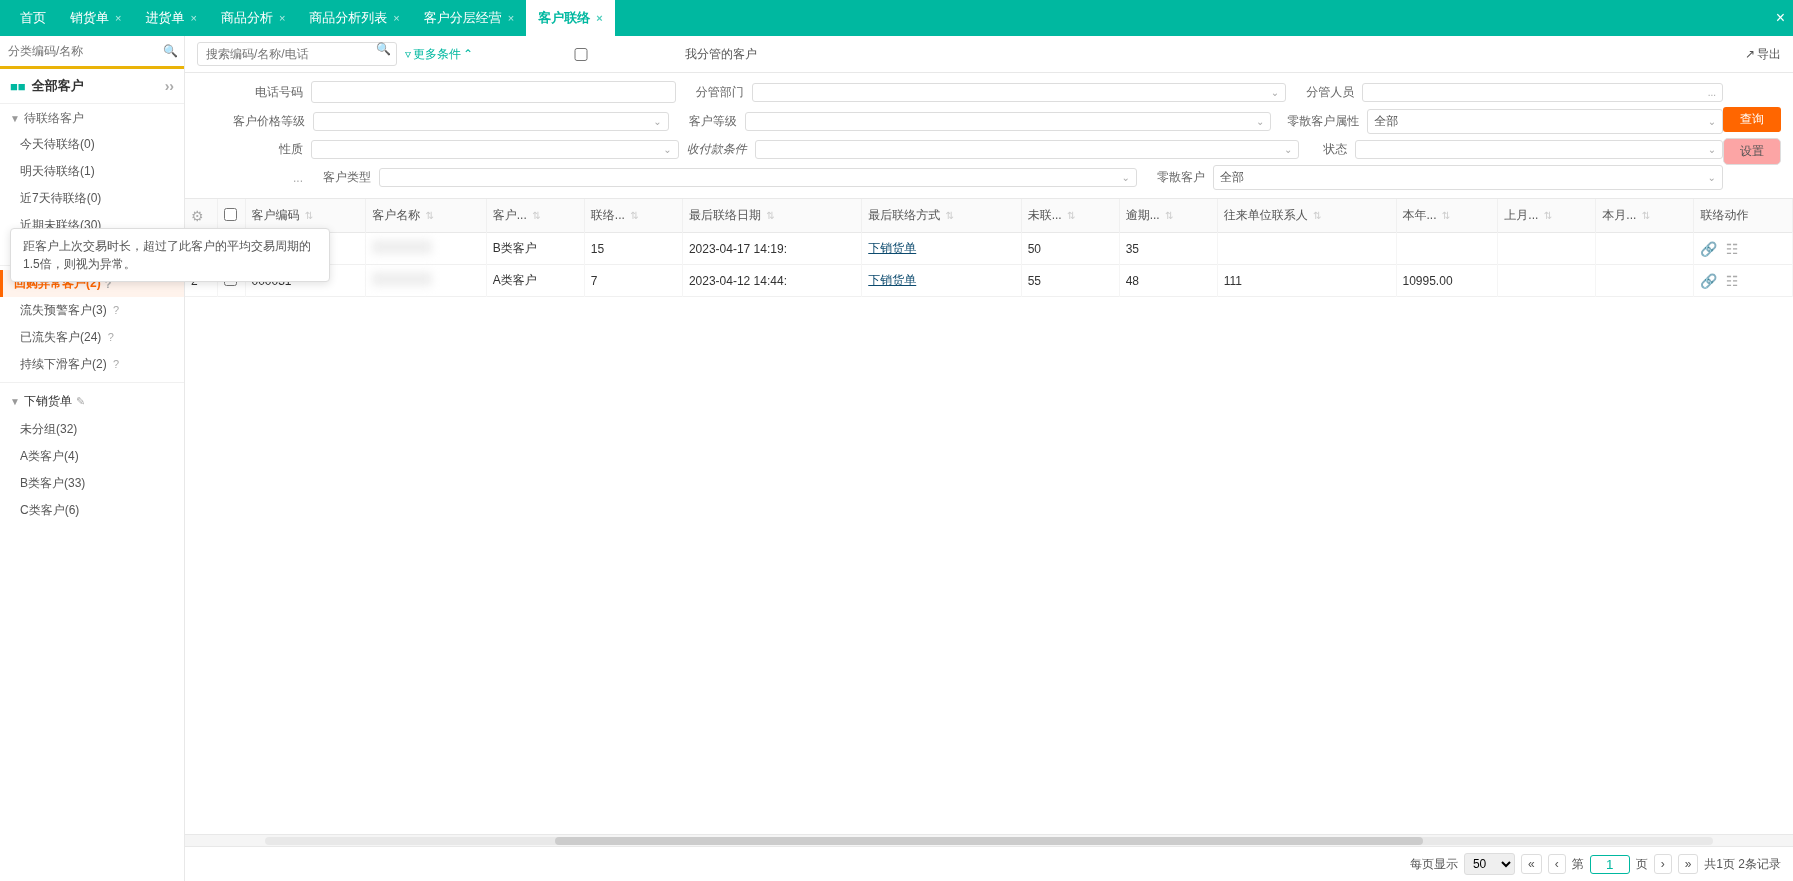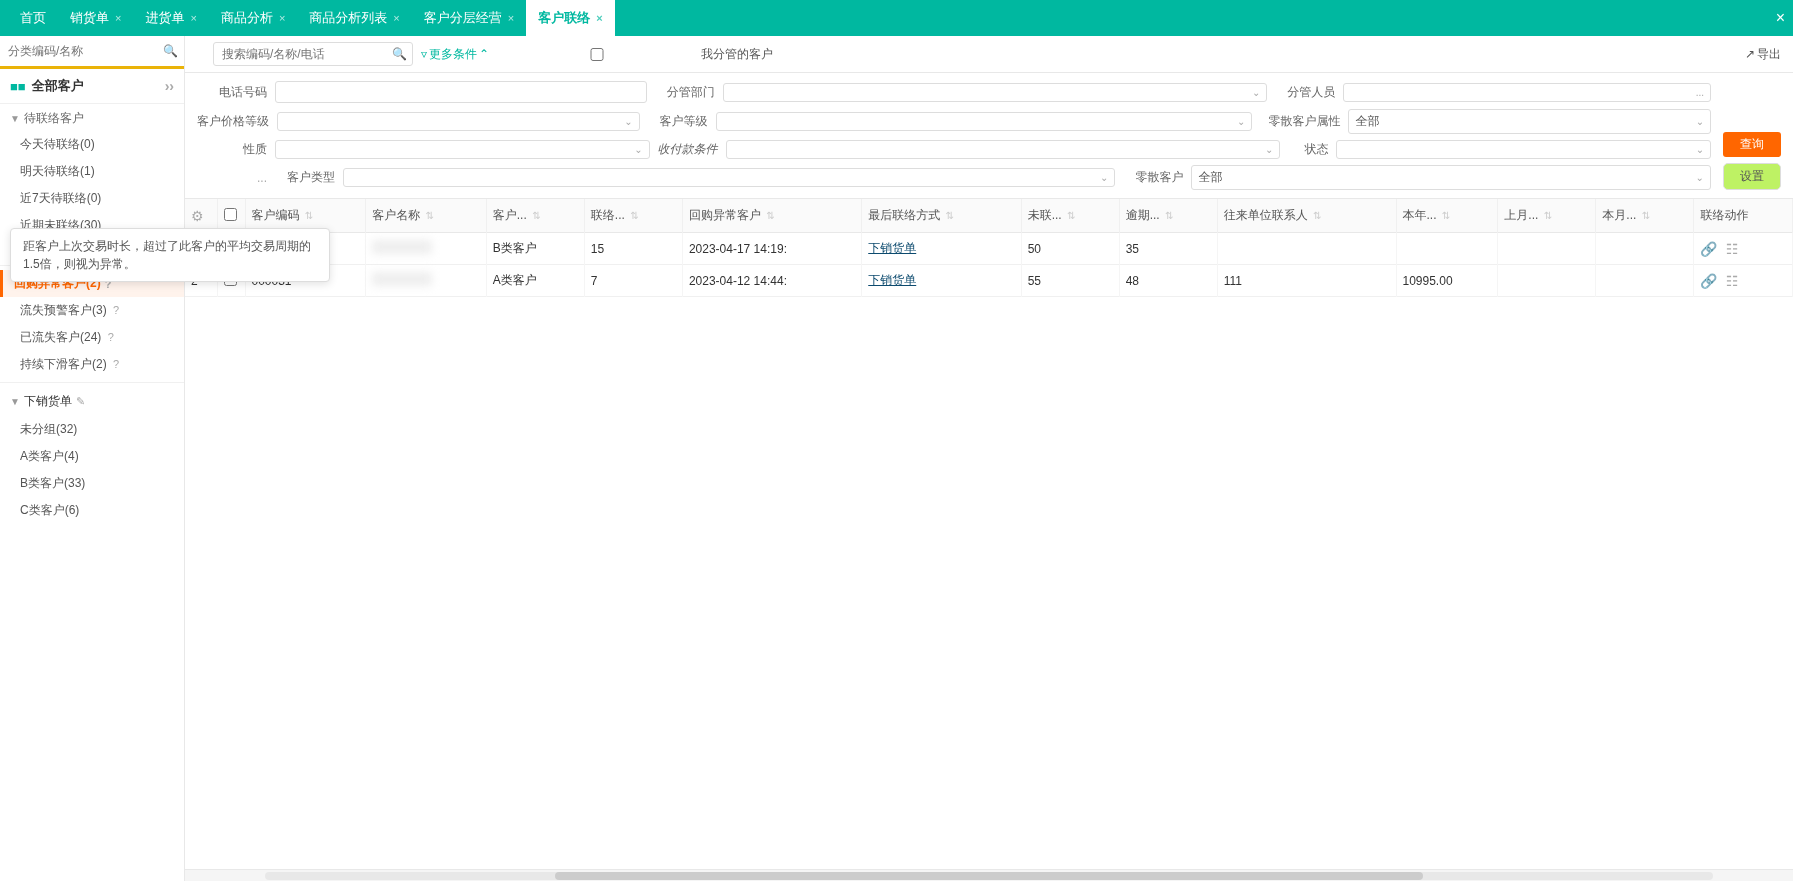--- a/index.html
+++ b/index.html
@@ -224,21 +224,21 @@
     .btn-query {
       background: #ff6600;
       color: #fff;
       border: none;
       border-radius: 3px;
       padding: 4px 16px;
       cursor: pointer;
       font-size: 12px;
     }
     .btn-settings {
-      background: #bef264;
+      background: #fca5a5;
       color: #555;
       border: 1px solid #ddd;
       border-radius: 5px;
       padding: 4px 16px;
       cursor: pointer;
       font-size: 12px;
     }
 
     
     .table-container {
@@ -487,41 +487,41 @@
       <span>B类客户(33)</span>
     </div>
     <div class="sidebar-item">
       <span>C类客户(6)</span>
     </div>
   </div>
 
   <div class="content-area">
 
     <div class="filter-bar">
-      <div style="position:relative;display:flex;align-items:center;margin-left:16px;">
+      <div style="position:relative;display:flex;align-items:flex-start;">
         <input type="text" class="filter-input" style="width: 200px; padding-right: 28px;" placeholder="搜索编码/名称/电话">
         <span style="position:absolute;right:6px;color:#aaa;cursor:pointer;">🔍</span>
       </div>
       <div class="more-conditions">
         <span>▿</span>
         <span>更多条件</span>
         <span>⌃</span>
       </div>
       <div class="my-customers">
         <input type="checkbox" style="">
         <span>我分管的客户</span>
       </div>
       <div class="export-btn">
         <span>↗</span>
         <span>导出</span>
       </div>
     </div>
 
     <div class="advanced-filter">
-      <div style="display:flex; gap:12px; align-items:flex-end;">
+      <div style="display:flex; align-items:center;margin-left:36px;">
         <div style="flex:1;">
 
           <div class="filter-row">
             <span class="filter-label">电话号码</span>
             <input type="text" class="filter-input" style="flex: 1 1 0%;">
             <span class="filter-label" style="min-width:60px;">分管部门</span>
             <div class="filter-select" style="flex:1.5;">
               <span></span>
               <span class="chevron">⌄</span>
             </div>
@@ -603,21 +603,21 @@
             </th>
             <th>
               <span>客户...</span>
               <span class="sort-icon">⇅</span>
             </th>
             <th>
               <span>联络...</span>
               <span class="sort-icon">⇅</span>
             </th>
             <th>
-              <span>回购异常客户</span>
+              <span>最后联络日期</span>
               <span class="sort-icon">⇅</span>
             </th>
             <th>
               <span>最后联络方式</span>
               <span class="sort-icon">⇅</span>
             </th>
             <th>
               <span>未联...</span>
               <span class="sort-icon">⇅</span>
             </th>
@@ -694,18 +694,34 @@
         </tbody>
       </table>
     </div>
 
     <div class="scrollbar-bottom">
       <div class="scrollbar-track">
         <div class="scrollbar-thumb"></div>
       </div>
     </div>
 
+    <div class="pagination">
+      <span>每页显示</span>
+      <select>
+        <option>50</option>
+        <option>20</option>
+        <option>100</option>
+      </select>
+      <button class="page-btn">«</button>
+      <button class="page-btn">‹</button>
+      <span>第</span>
+      <input class="current-page" type="text" value="1" style="">
+      <span>页</span>
+      <button class="page-btn">›</button>
+      <button class="page-btn">»</button>
+      <span>共1页 2条记录</span>
+    </div>
   </div>
 </div>
 
 <div class="tooltip-popup">
   <span>距客户上次交易时长，超过了此客户的平均交易周期的1.5倍，则视为异常。</span>
 </div>
 
 </body></html>

